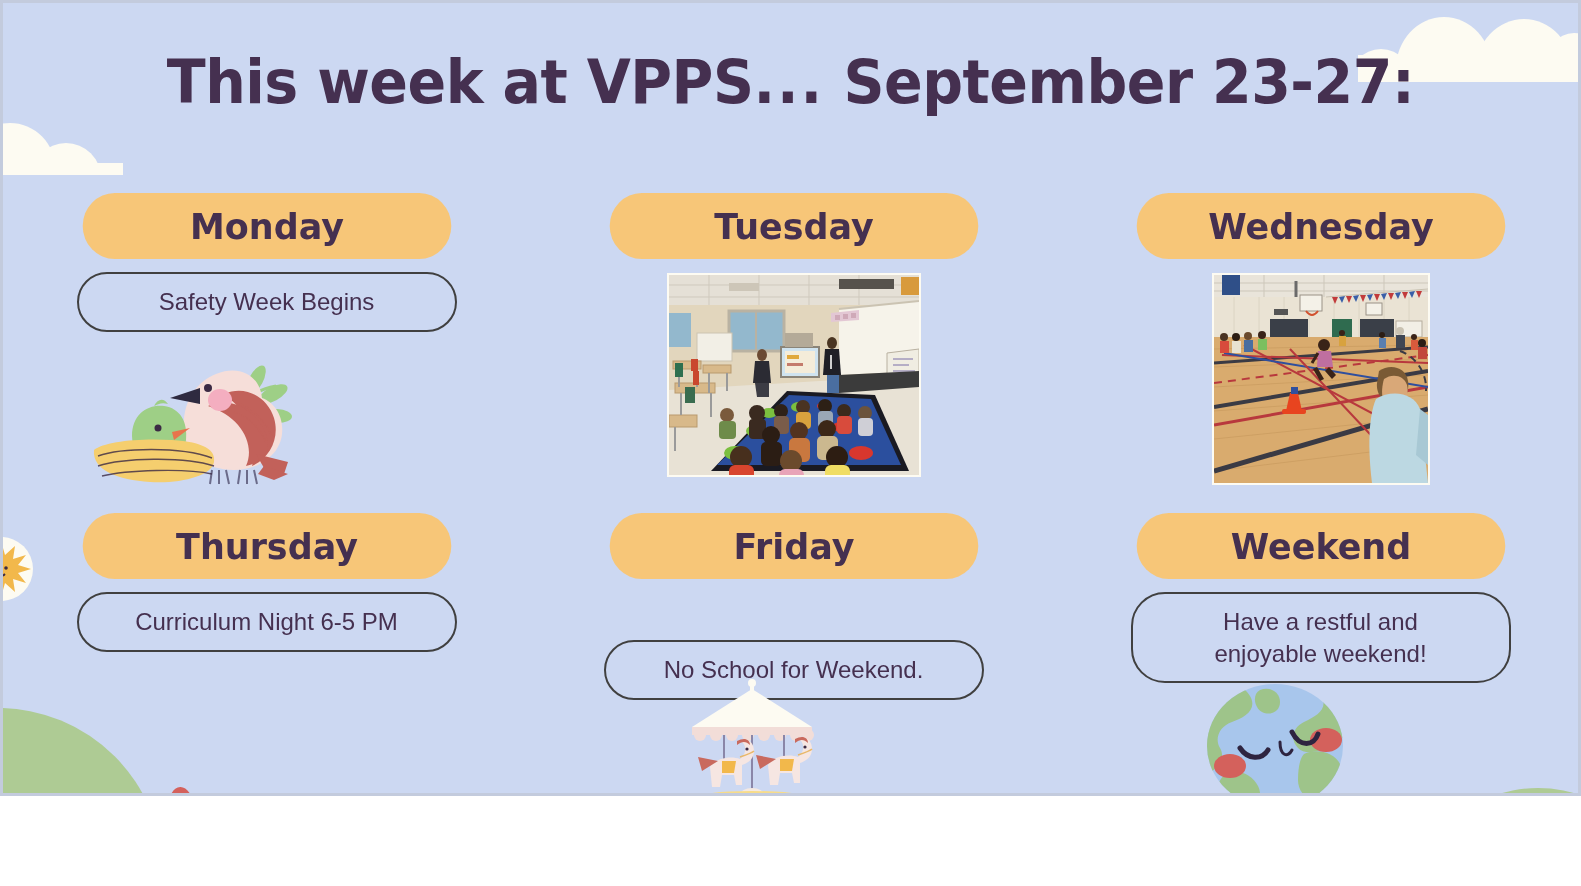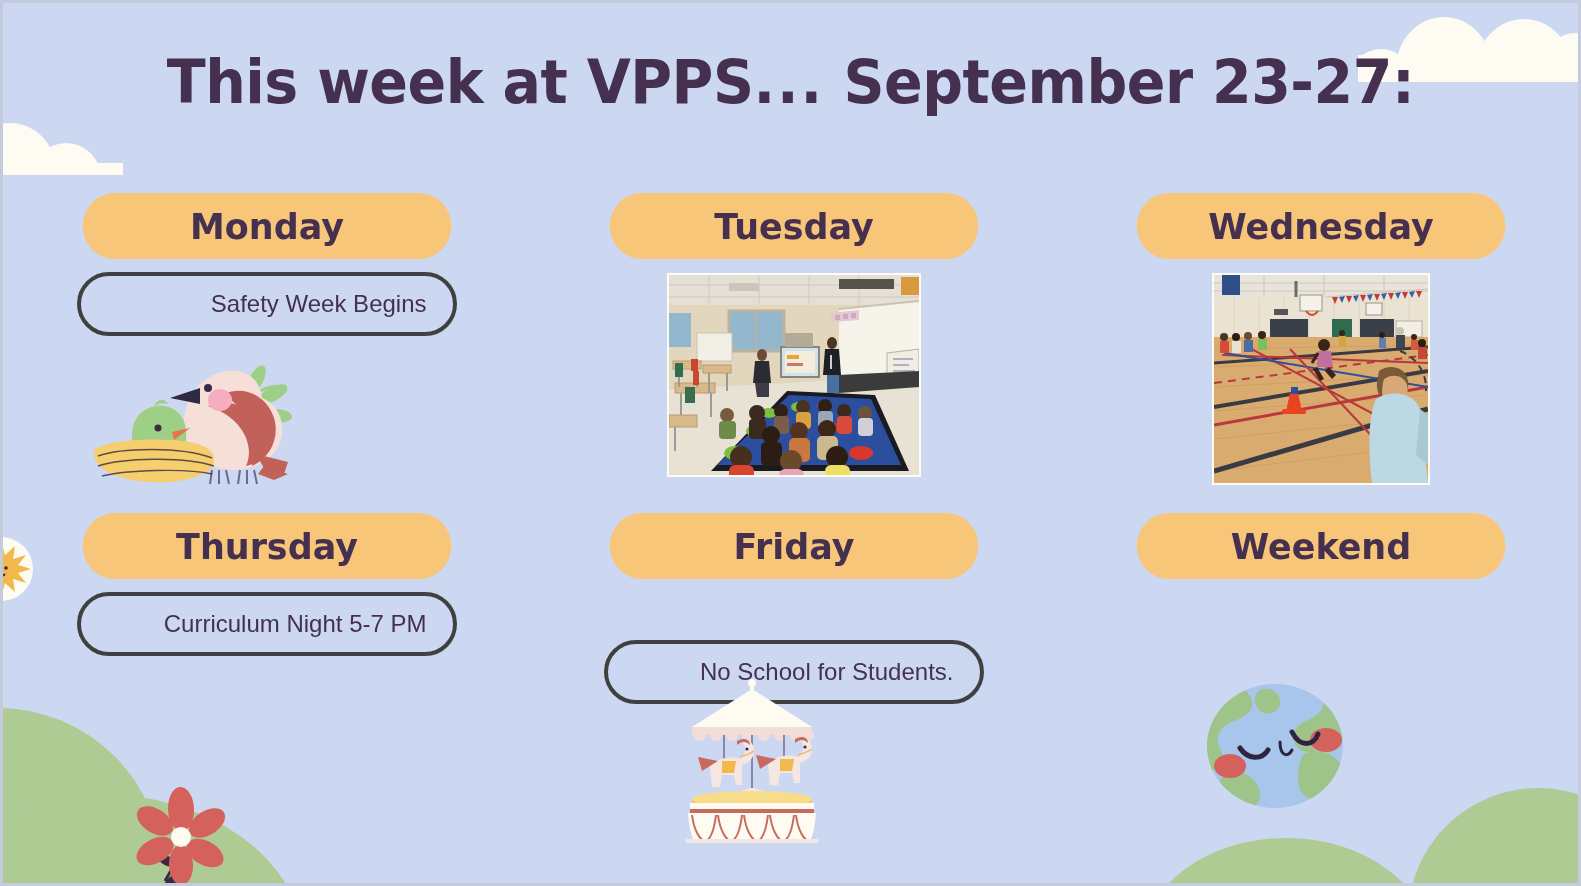--- a/index.html
+++ b/index.html
@@ -6,21 +6,21 @@
     margin: 0;
     padding: 0;
     background: #fff;
   }
   body {
     font-family: "Liberation Sans", sans-serif;
   }
   #poster {
     position: relative;
     width: 1581px;
-    height: 886px;
+    height: 796px;
     background: #ccd8f2;
     overflow: hidden;
     box-sizing: border-box;
     border: 3px solid #c3cbdd;
   }
 
   
   .bg-layer {
     position: absolute;
     inset: 0;
@@ -91,27 +91,27 @@
     font-family: "DejaVu Sans", sans-serif;
     font-weight: bold;
     font-size: 36px;
     letter-spacing: 0px;
     transform: scaleX(0.97);
   }
   .note-card {
     margin-top: 13px;
     min-width: 380px;
     box-sizing: border-box;
-    border: 4px solid #404040;
+    border: 2px solid #404040;
     border-radius: 34px;
     padding: 12px 26px;
     color: #453050;
     font-size: 24px;
     line-height: 1.32;
-    text-align: right;
+    text-align: center;
     font-family: "Liberation Sans", sans-serif;
   }
   .note-card.narrow { min-width: 0; width: 380px; }
 
   
   .photo {
     margin-top: 14px;
     border: 2px solid #fdfbf2;
     position: relative;
     overflow: hidden;
@@ -457,40 +457,40 @@
           </g>
         </svg>
       </div>
     </div>
 
     <div class="cell" style="padding-top:20px;">
       <div class="day-pill">
         <span>Thursday</span>
       </div>
       <div class="note-card narrow">
-        <span>Curriculum Night 5-7 PM</span>
+        <span>Curriculum Night 6-5 PM</span>
       </div>
 
       <svg class="art" style="left:-36px; top:42px;" width="68" height="68" viewBox="0 0 68 68">
         <circle cx="34" cy="34" r="32" fill="#fdfbf2"></circle>
         <path d="M34 6 L38 20 L48 11 L46 24 L59 20 L51 30 L64 34 L51 38 L59 48 L46 44 L48 57
                  L38 48 L34 62 L30 48 L20 57 L22 44 L9 48 L17 38 L4 34 L17 30 L9 20 L22 24
                  L20 11 L30 20 Z" fill="#f2b84b"></path>
         <circle cx="29" cy="33" r="1.8" fill="#3b2a44"></circle>
         <circle cx="39" cy="33" r="1.8" fill="#3b2a44"></circle>
         <path d="M30 39 q4 4 8 0" stroke="#3b2a44" stroke-width="1.8" fill="none"></path>
       </svg>
     </div>
 
     <div class="cell" style="padding-top:20px;gap:48px;">
       <div class="day-pill">
         <span>Friday</span>
       </div>
       <div class="note-card">
-        <div>No School for Students.</div>
+        <div>No School for Weekend.</div>
       </div>
 
       <svg class="art" style="left:144px; top:186px;" width="156" height="164" viewBox="0 0 156 164">
         <path d="M78 2 L78 14" stroke="#fdfbf2" stroke-width="4"></path>
         <circle cx="78" cy="4" r="4" fill="#fdfbf2"></circle>
         <path d="M78 10 L138 48 L18 48 Z" fill="#fdfbf2"></path>
         <path d="M18 48 h120 v8 h-120 Z" fill="#f2ddd8"></path>
         <g fill="#f2ddd8">
           <circle cx="26" cy="56" r="6"></circle>
             <circle cx="42" cy="56" r="6"></circle>
@@ -544,20 +544,24 @@
           <path d="M120 136 C118 152 114 160 110 162"></path>
           <path d="M122 136 C124 152 130 160 134 162"></path>
         </g>
         <path d="M12 160 h132 v4 h-132 Z" fill="#f4e9e2"></path>
       </svg>
     </div>
 
     <div class="cell" style="padding-top:20px;">
       <div class="day-pill">
         <span>Weekend</span>
+      </div>
+      <div class="note-card narrow">
+        <div>Have a restful and</div>
+        <div>enjoyable weekend!</div>
       </div>
 
       <svg class="art" style="left:147px; top:189px;" width="142" height="128" viewBox="0 0 142 128">
         <defs>
           <clipPath id="earthClip">
               <ellipse cx="71" cy="64" rx="68" ry="62"></ellipse>
             </clipPath>
         </defs>
         <ellipse cx="71" cy="64" rx="68" ry="62" fill="#a8c6ec"></ellipse>
         <g clip-path="url(#earthClip)" fill="#9ec48a">

